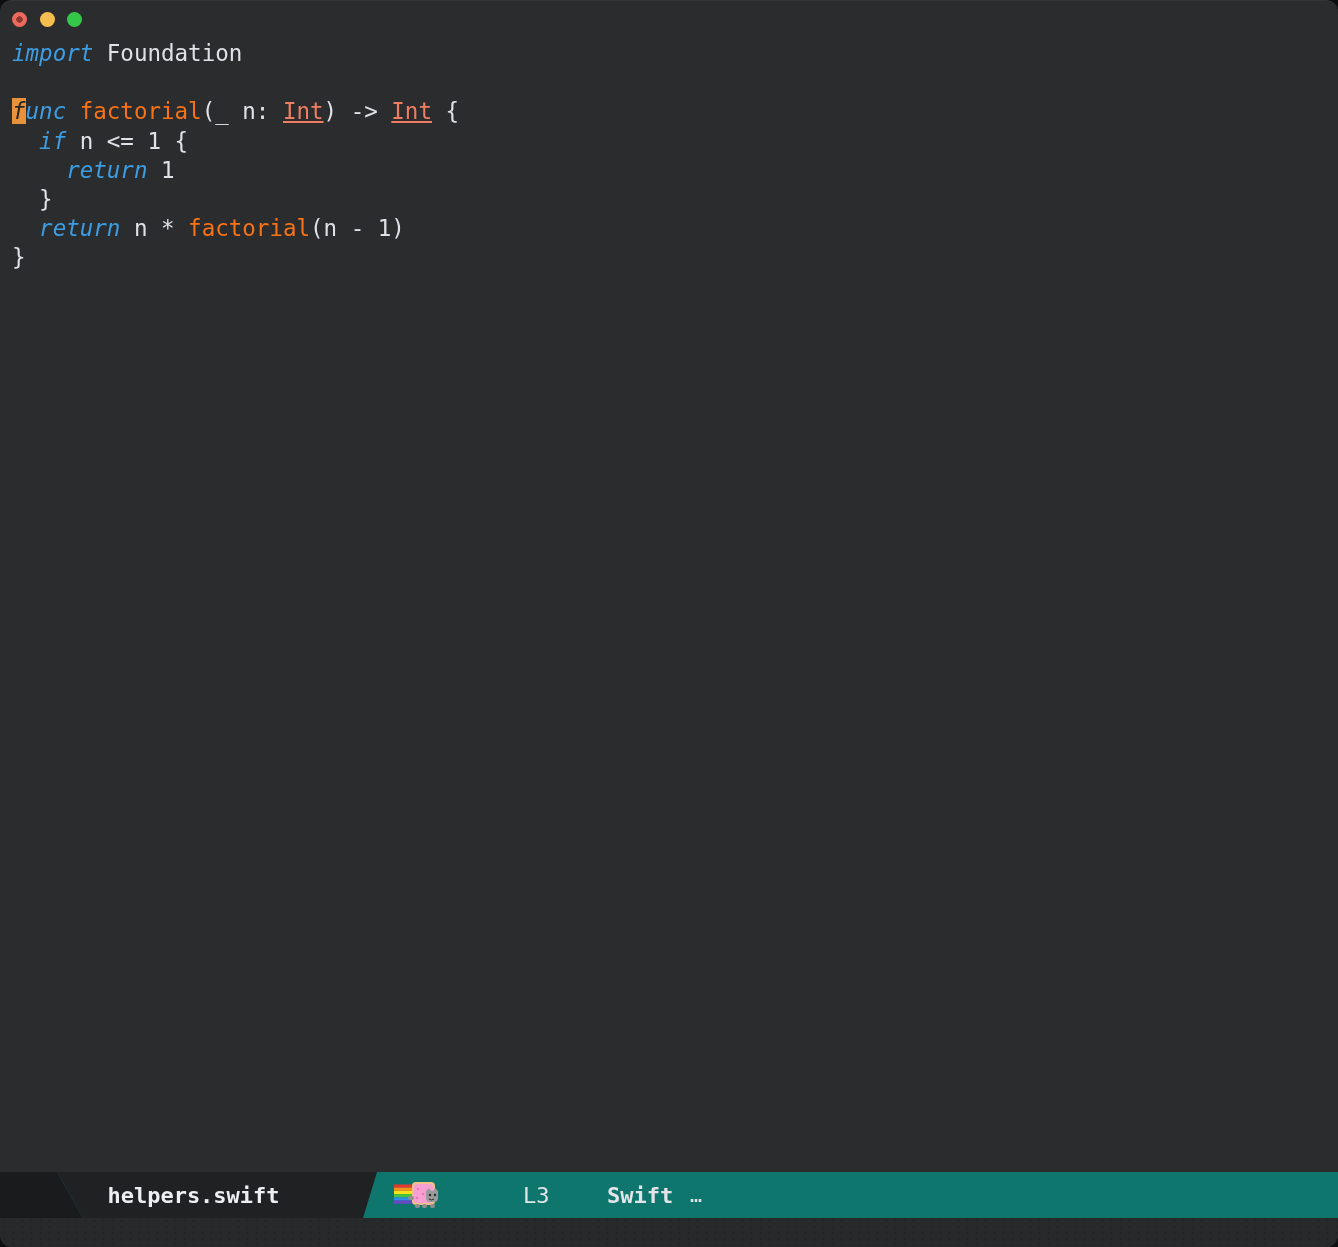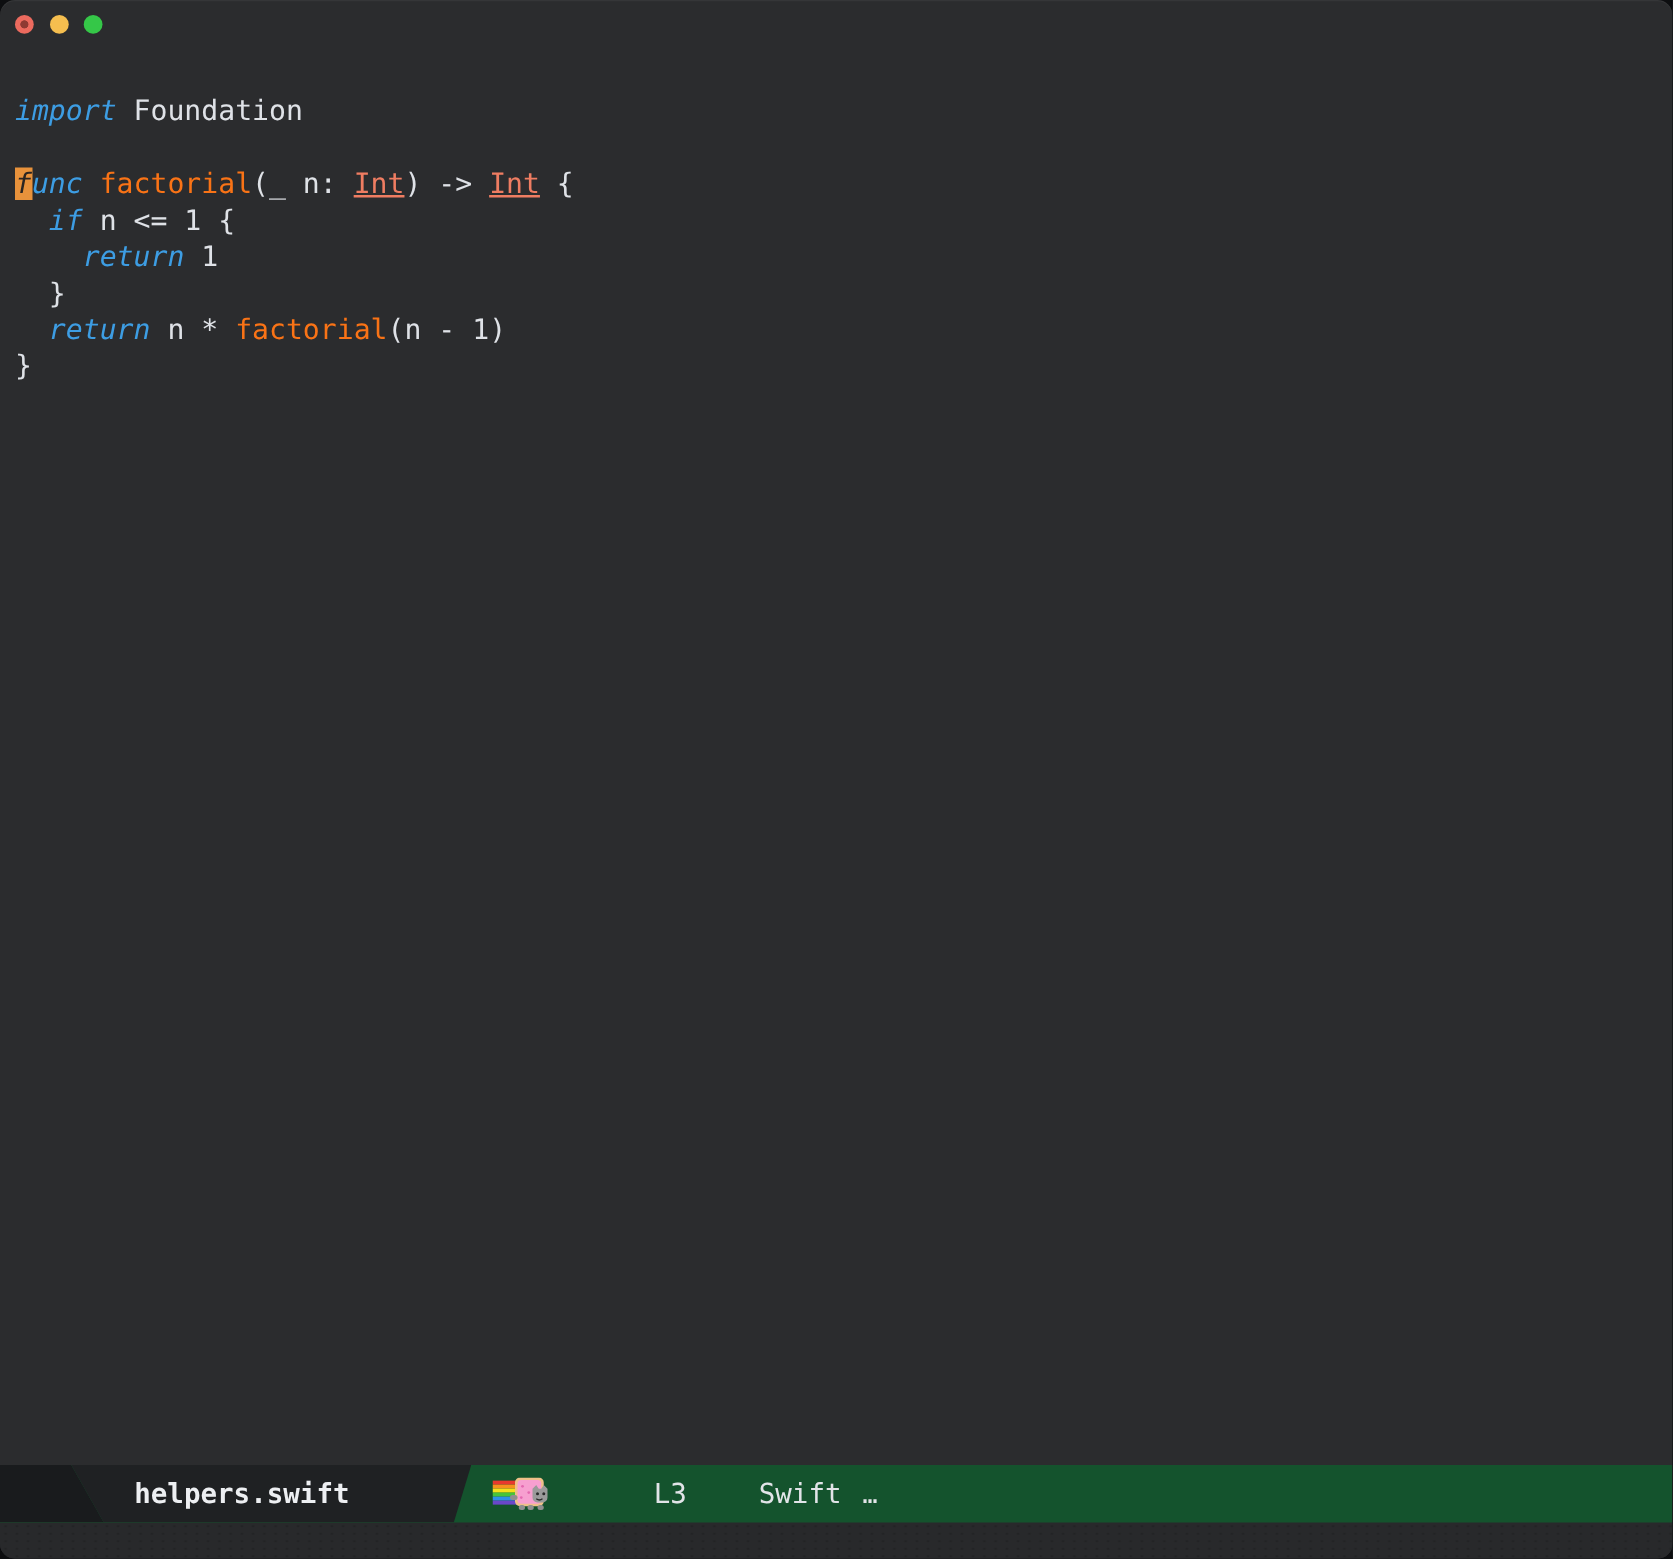--- a/index.html
+++ b/index.html
@@ -38,38 +38,37 @@
   .light.yellow{ background: #f5be4f; }
   .light.green { background: #35c748; }
   
   .code {
     flex: 1 1 auto;
     padding: 0 0 0 12px;
     font-size: 22.5px;
     line-height: 29.2px;
     white-space: pre;
     overflow: hidden;
-    margin-top: 36px;
   }
   .line { min-height: 29.2px; }
   .tok.p { color: #dfe2e7; }
   .tok.k { color: #3d9de3; font-style: italic; }
   .tok.f { color: #f97316; }
   .tok.t { color: #ef7d62; text-decoration: underline; }
   .tok.cur {
     background: #e8923b;
     color: #2a2522;
     font-style: italic;
   }
   
   .statusbar {
     position: relative;
     flex: 0 0 auto;
     height: 46px;
-    background: #14532d;
+    background: #0f766e;
     font-size: 22px;
     color: #e2e4e8;
   }
   .sb-wedge {
     position: absolute;
     left: 0; top: 0;
     width: 90px; height: 100%;
     background: #191b1d;
     clip-path: polygon(0 0, 57px 0, 83px 100%, 0 100%);
   }
@@ -94,21 +93,21 @@
   }
   .sb-item {
     position: absolute;
     top: 0;
     height: 100%;
     display: flex;
     align-items: center;
     text-align: right;
   }
   .sb-l3   { left: 523px; }
-  .sb-lang { left: 607px; }
+  .sb-lang { left: 607px; font-weight: bold; }
   .sb-more { left: 690px; font-size: 20px; }
   
   .bottomstrip {
     flex: 0 0 auto;
     height: 29px;
     background: #28292b;
     background-image: radial-gradient(rgba(0,0,0,0.15) 1px, transparent 1.4px);
     background-size: 9px 6px;
   }
 </style>

